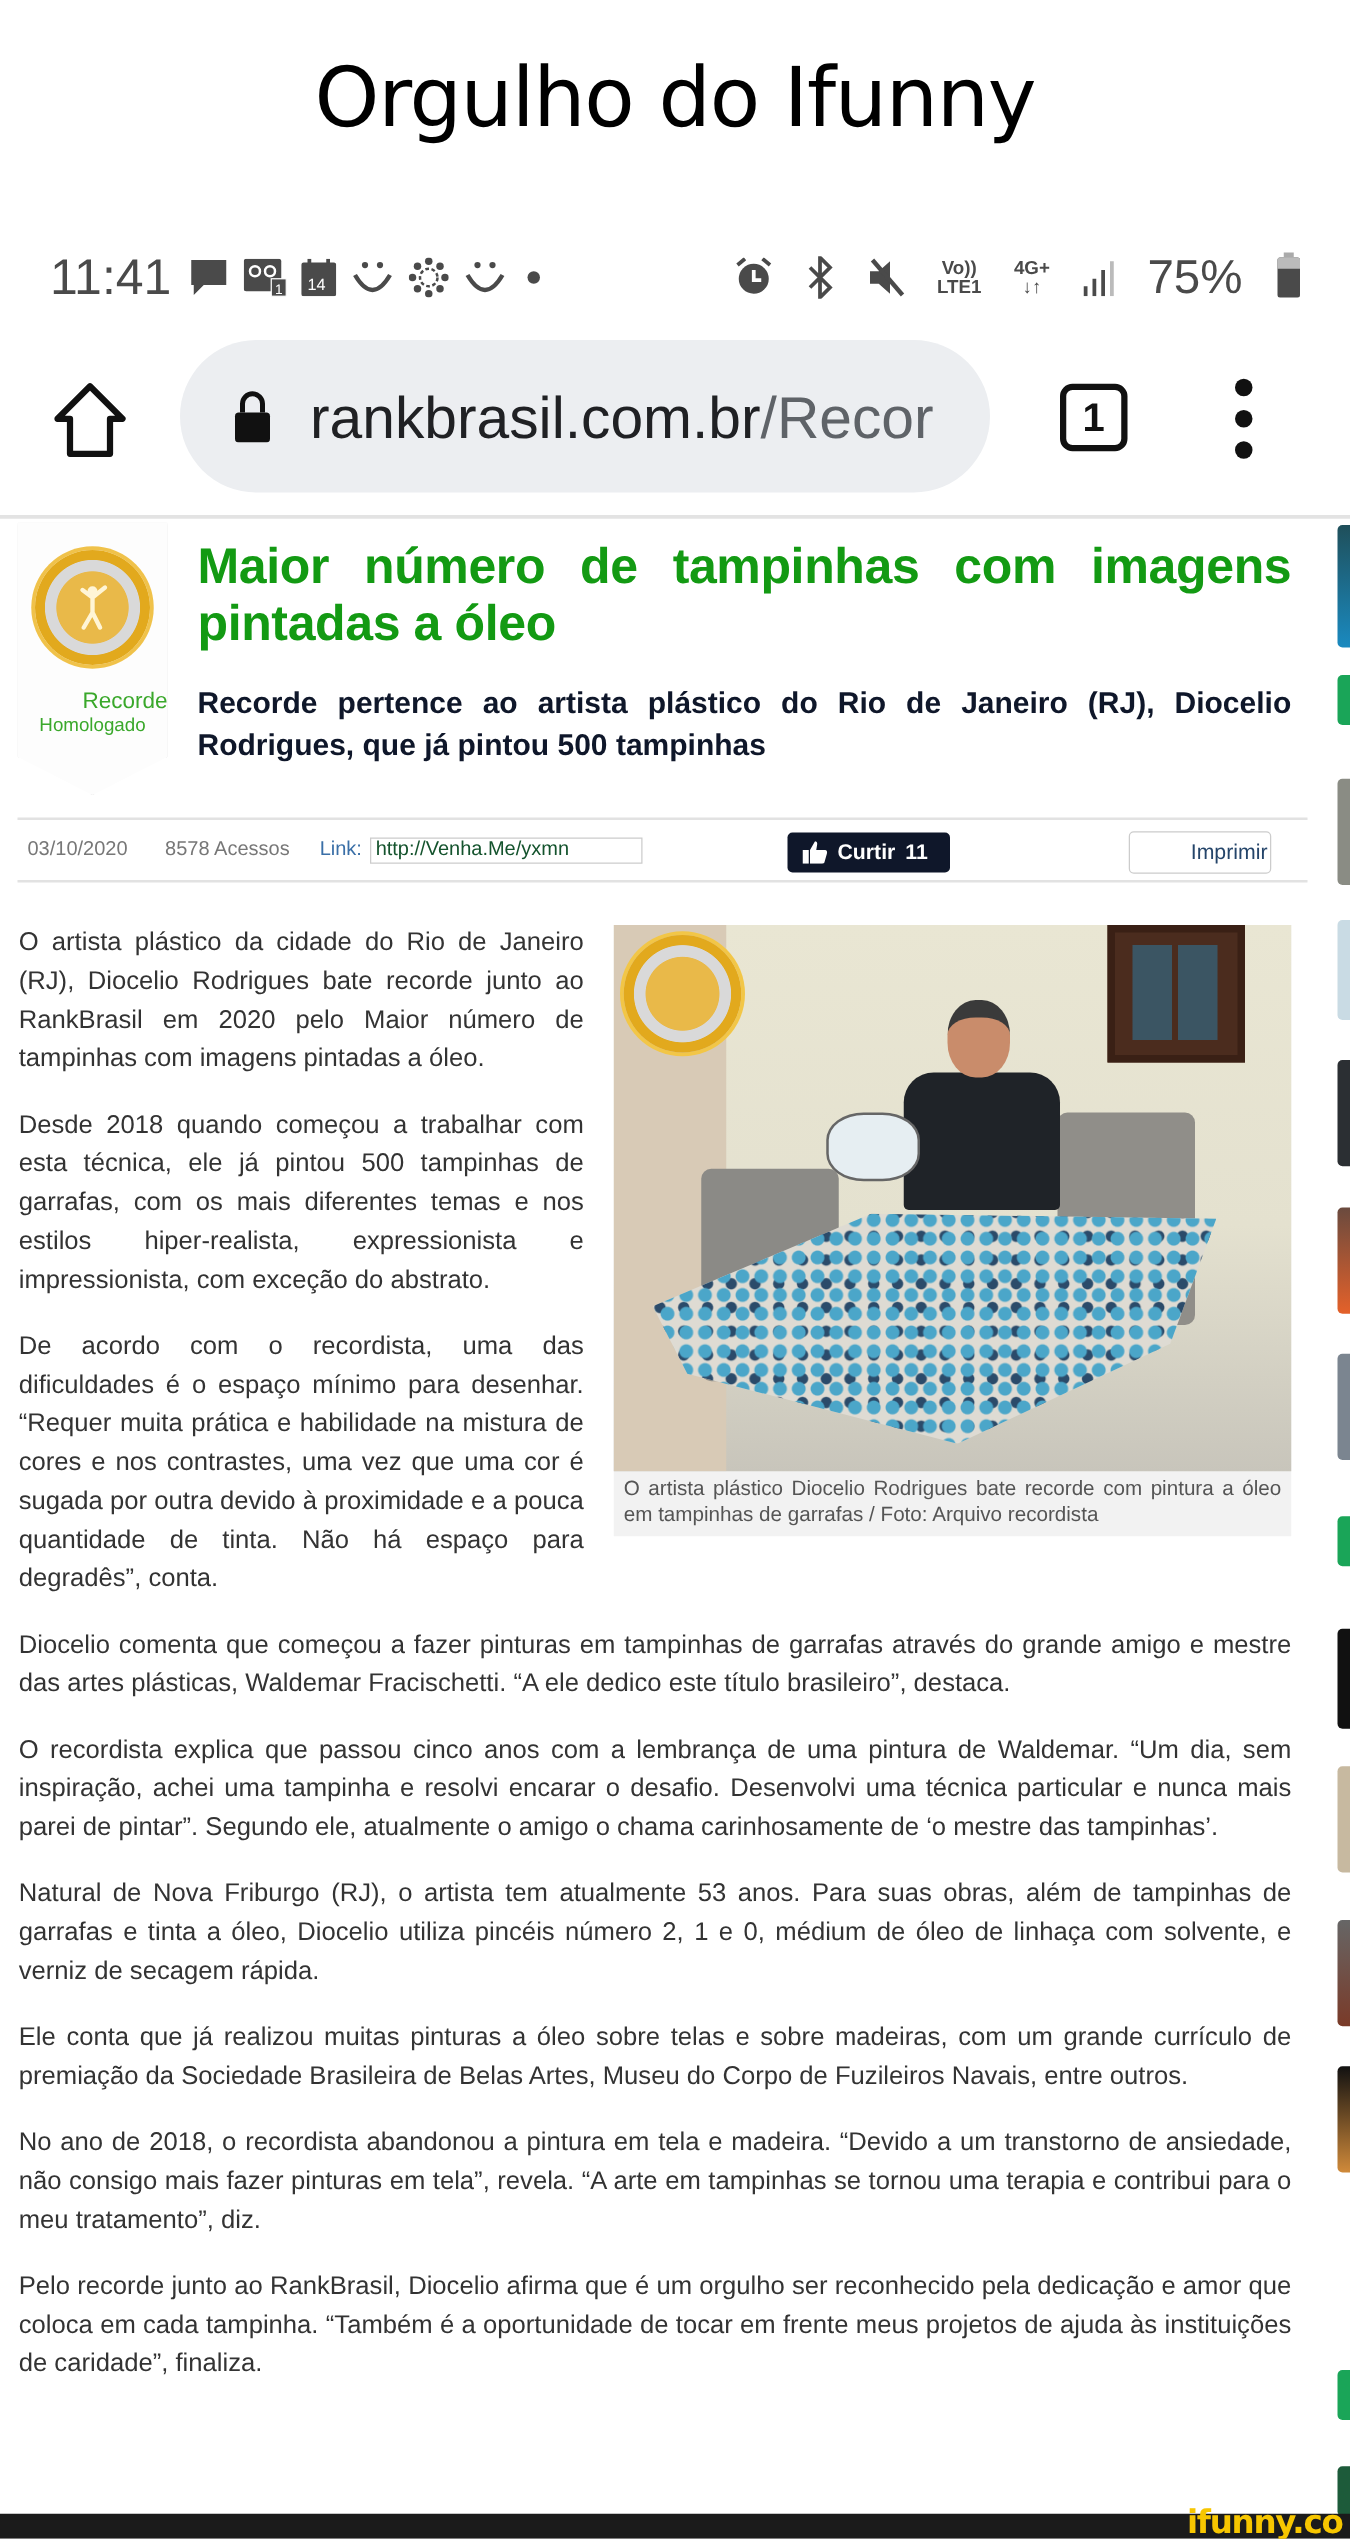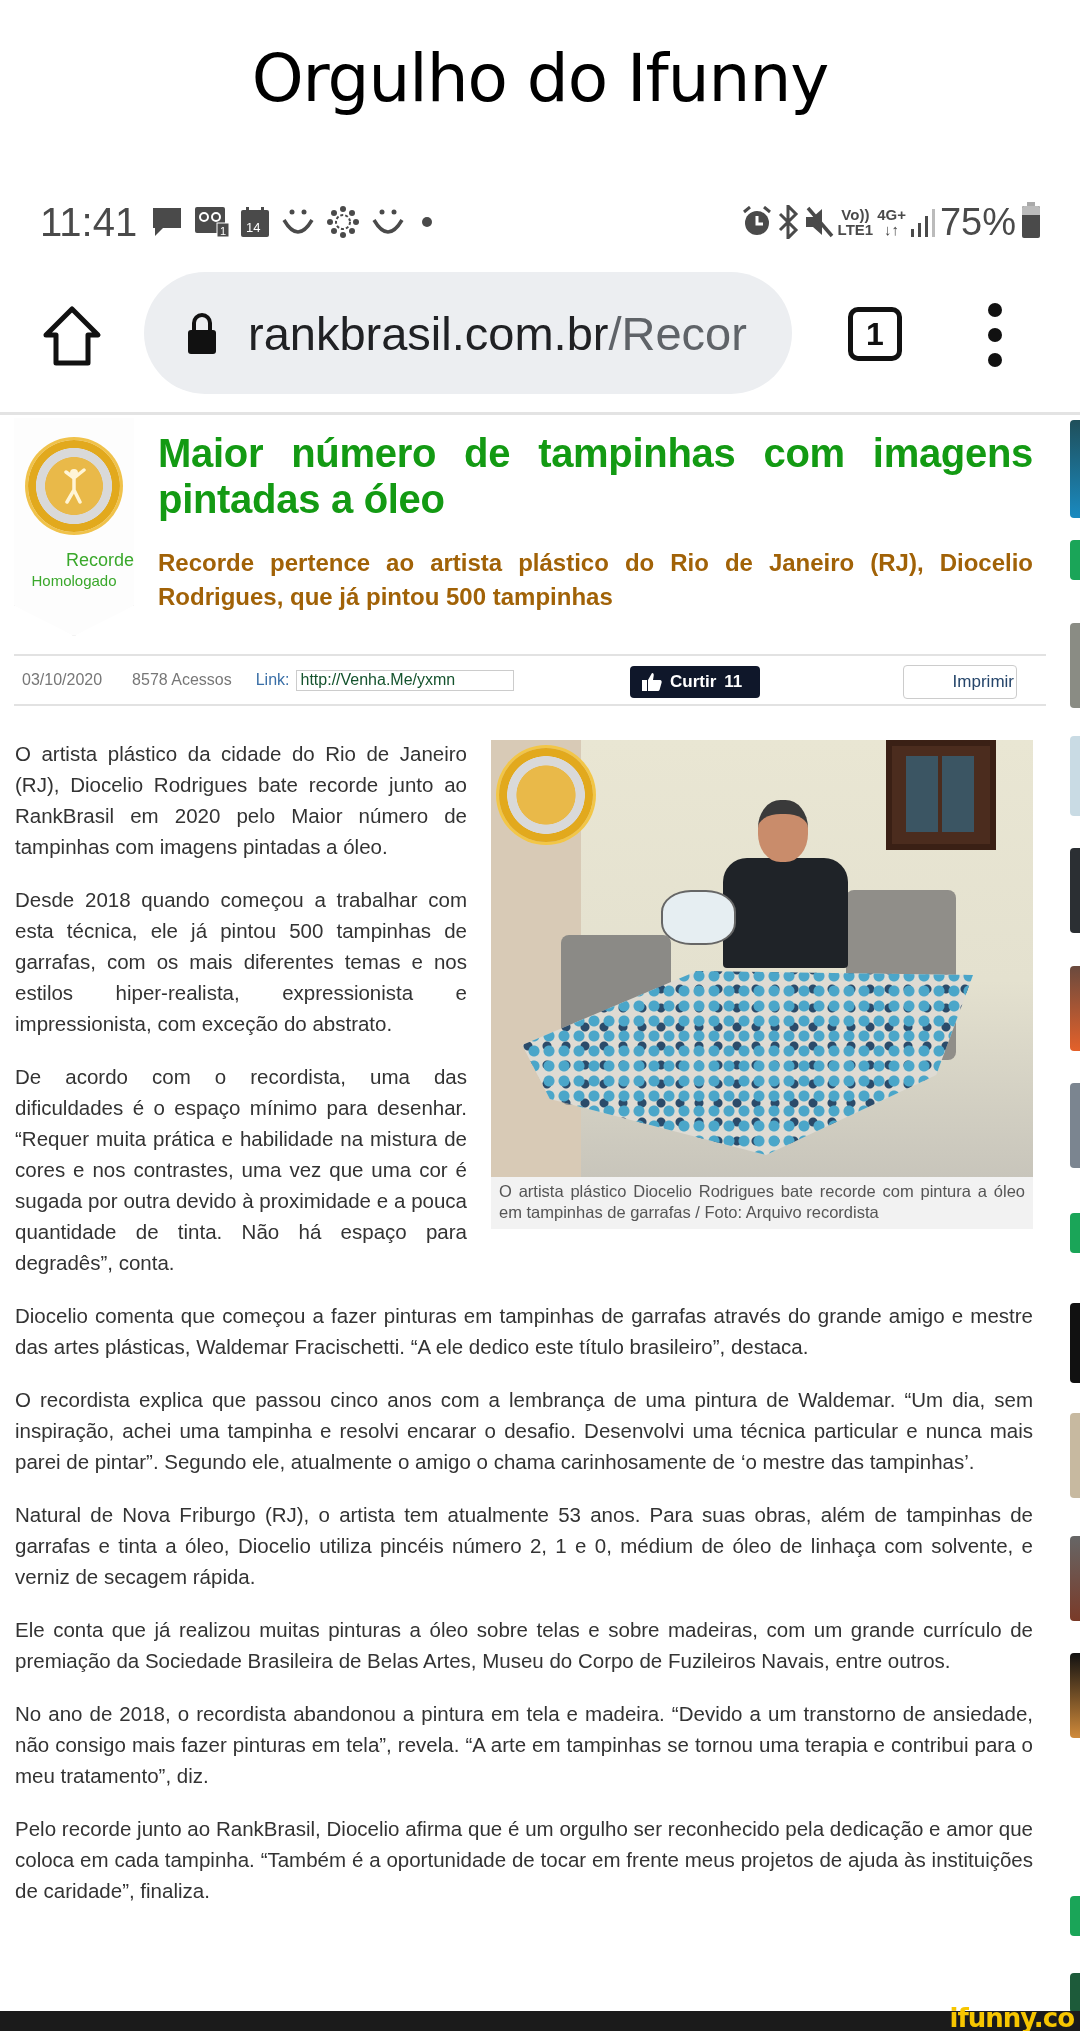--- a/index.html
+++ b/index.html
@@ -8,21 +8,21 @@
 
   
   .meme-caption { position: absolute; top: 40px; left: 0; width: 1080px; text-align: center;
     font-family: "DejaVu Sans", sans-serif; font-size: 66px; color: #000; font-weight: 400; letter-spacing: -1px; }
 
   
   .status-bar { position: absolute; top: 192px; left: 40px; right: 40px; height: 60px;
     display: flex; align-items: center; color: #4a4a4a; }
   .status-time { font-size: 40px; font-family: "Liberation Sans", sans-serif; margin-right: 14px; }
   .status-left-icons { display: flex; align-items: center; gap: 12px; }
-  .status-right { margin-left: auto; display: flex; align-items: center; gap: 4px; }
+  .status-right { margin-left: auto; display: flex; align-items: center; gap: 26px; }
   .sb-icon { display: inline-flex; align-items: center; justify-content: center; color: #4a4a4a; }
   .sb-text-small { font-size: 15px; line-height: 15px; text-align: center; font-weight: bold; color: #4a4a4a; }
   .battery-pct { font-size: 38px; }
   .battery { width: 18px; height: 32px; background: #4a4a4a; border-radius: 2px; position: relative; margin-left: 2px; }
   .battery::before { content: ""; position: absolute; top: -4px; left: 5px; width: 8px; height: 4px; background: #aaa; }
   .battery::after { content: ""; position: absolute; top: 0; left: 0; width: 18px; height: 9px; background: #bbb; border-radius: 2px 2px 0 0; }
 
   
   .browser-bar { position: absolute; top: 270px; left: 0; width: 1080px; height: 145px; background: #fff;
     border-bottom: 3px solid #e3e3e3; }
@@ -44,21 +44,21 @@
     box-shadow: 0 1px 3px rgba(0,0,0,0.25); clip-path: polygon(0 0, 100% 0, 100% 86%, 50% 100%, 0 86%); }
   .badge-seal { position: absolute; left: 14px; top: 22px; width: 92px; height: 92px; border-radius: 50%;
     background: radial-gradient(circle, #e9b949 0 44%, #d9d9d9 45% 58%, #e2a91d 59% 100%);
     box-shadow: 0 0 0 3px #f0c24a; }
   .badge-seal-figure { position: absolute; left: 34px; top: 28px; width: 24px; height: 36px; }
   .badge-text1 { position: absolute; top: 132px; width: 120px; text-align: right; color: #3aa82b; font-size: 18px; }
   .badge-text2 { position: absolute; top: 154px; width: 120px; text-align: center; color: #3aa82b; font-size: 15px; }
 
   .title { position: absolute; left: 158px; top: 12px; width: 875px; color: #139a13; font-size: 40px;
     font-weight: bold; line-height: 46px; text-align: justify; text-align-last: left; letter-spacing: -0.3px; }
-  .subtitle { position: absolute; left: 158px; top: 128px; width: 875px; color: #a16207; font-size: 24px;
+  .subtitle { position: absolute; left: 158px; top: 128px; width: 875px; color: #0f172a; font-size: 24px;
     font-weight: bold; line-height: 34px; text-align: justify; }
 
   .meta-row { position: absolute; left: 14px; top: 236px; width: 1032px; height: 52px;
     border-top: 2px solid #e2e2e2; border-bottom: 2px solid #e2e2e2; display: flex; align-items: center; }
   .meta-date, .meta-views { font-size: 16px; color: #777; margin-left: 8px; }
   .meta-views { margin-left: 30px; }
   .meta-link-label { font-size: 16px; color: #3a6fa7; margin-left: 24px; margin-right: 6px; }
   .meta-link-input { width: 218px; height: 21px; border: 1px solid #ccc; font-size: 16px; padding: 0 4px; color: #14532d;
     font-family: "Liberation Sans", sans-serif; }
   .like-btn { position: absolute; left: 616px; top: 10px; width: 130px; height: 32px; background: #0f172a; border-radius: 4px;

